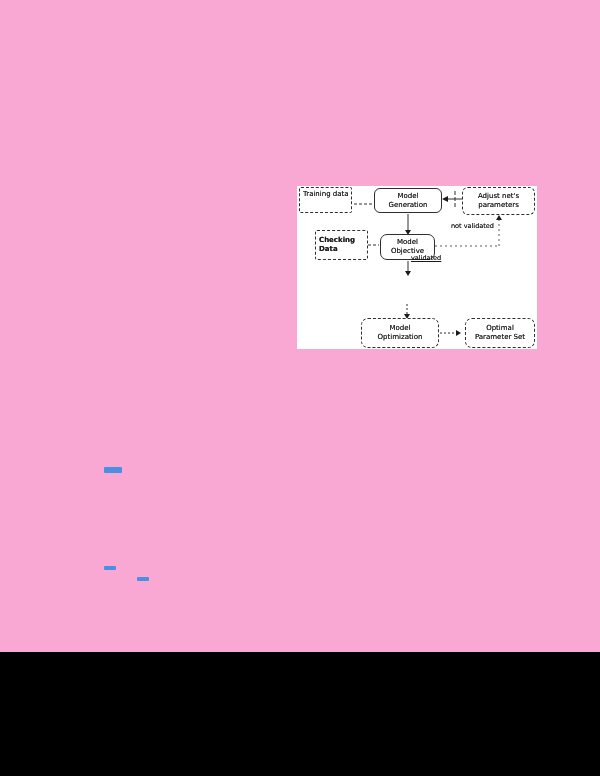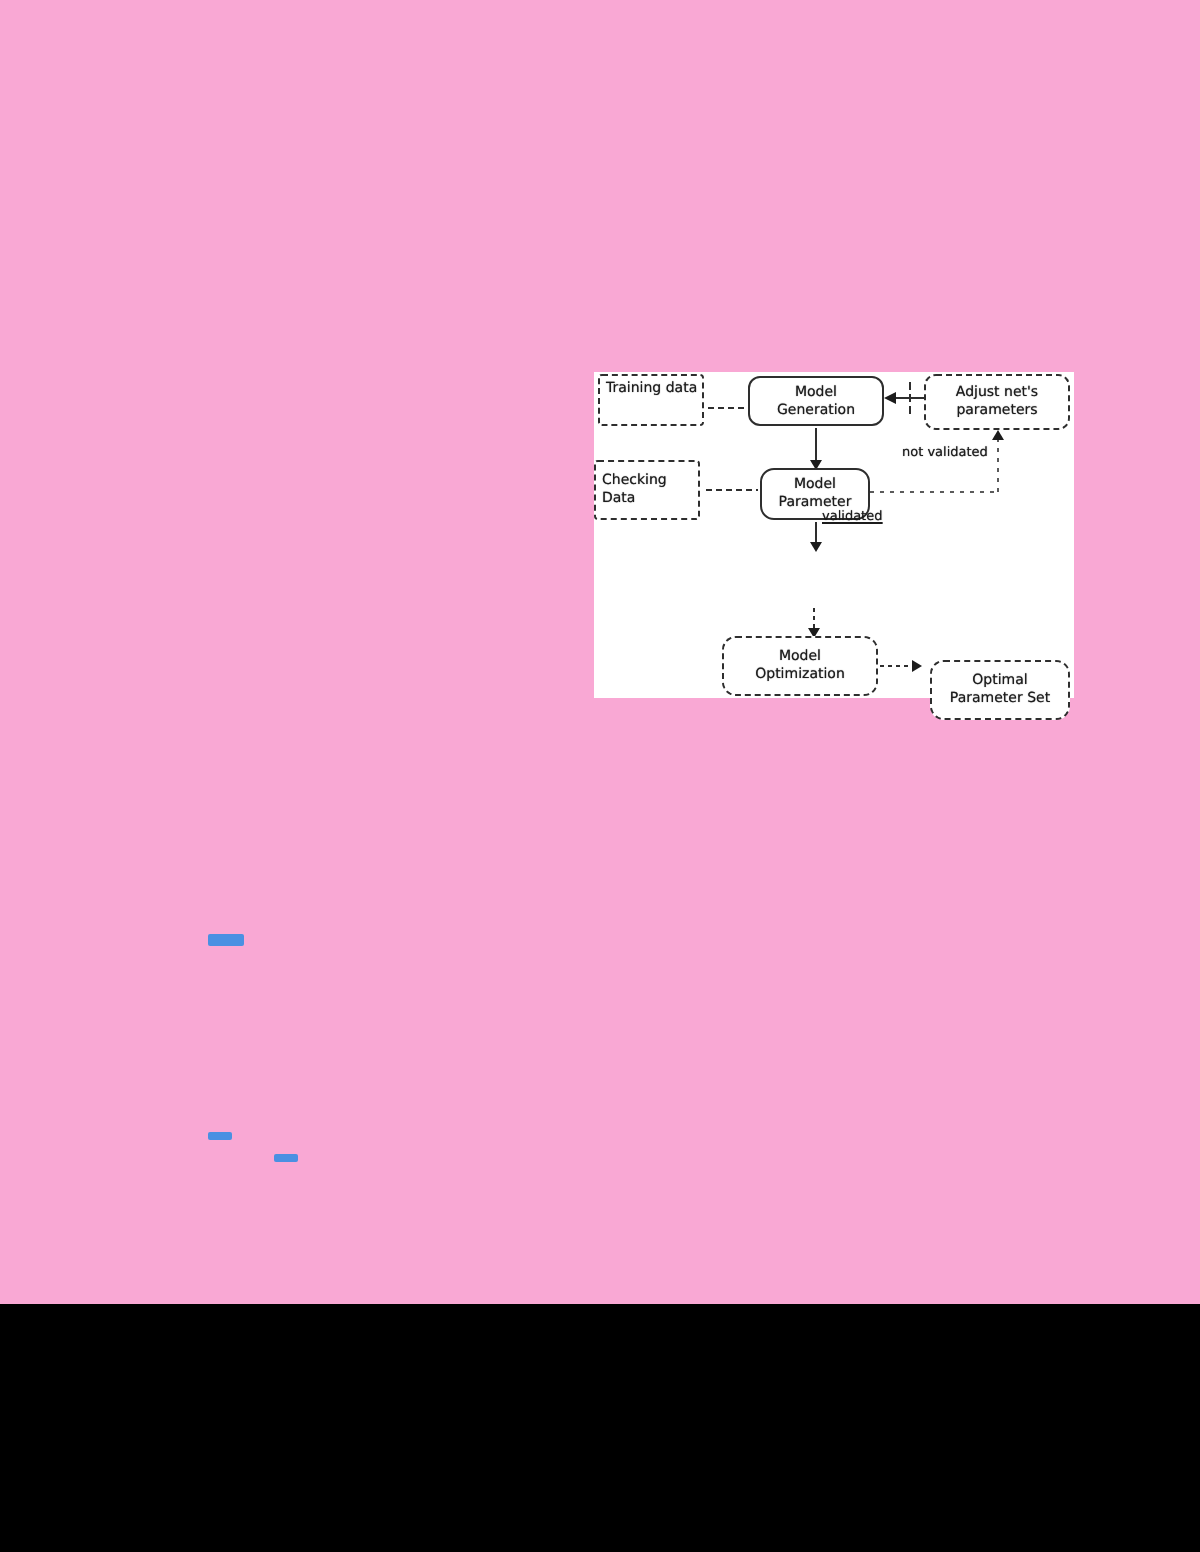--- a/index.html
+++ b/index.html
@@ -14,26 +14,26 @@
   
   .node{position:absolute;box-sizing:border-box;display:flex;flex-direction:column;
         align-items:center;justify-content:center;text-align:center;
         font-size:7px;line-height:9px;color:#1c1c1c;
         border:1px dashed #2e2e2e;background:#fff;
         text-shadow:0 0 .5px rgba(0,0,0,.7);}
   .nd-train{left:2px;top:1px;width:53px;height:26px;border-radius:2px;
             align-items:flex-start;justify-content:flex-start;padding:2px 0 0 3px;text-align:left;}
   .nd-gen{left:77px;top:2px;width:68px;height:25px;border-radius:6px;border-style:solid;}
   .nd-adjust{left:165px;top:1px;width:73px;height:28px;border-radius:6px;align-items:center;}
-  .nd-check{left:0;top:44px;width:53px;height:30px;border-radius:2px;
-            align-items:flex-start;padding-left:3px;text-align:left;}
+  .nd-check{left:18px;top:44px;width:53px;height:30px;border-radius:2px;
+            align-items:flex-start;padding-left:3px;text-align:left;font-weight:bold;}
   .nd-valid{left:83px;top:48px;width:55px;height:26px;border-radius:7px;border-style:solid;}
   .nd-aof{left:63px;top:89px;width:95px;height:28px;border-radius:7px;}
   .nd-opt{left:64px;top:132px;width:78px;height:30px;border-radius:7px;}
-  .nd-set{left:168px;top:132px;width:70px;height:30px;border-radius:7px;margin-top:12px;}
+  .nd-set{left:168px;top:132px;width:70px;height:30px;border-radius:7px;}
 
   .elabel{position:absolute;font-size:6.5px;color:#1c1c1c;
           text-shadow:0 0 .5px rgba(0,0,0,.7);}
   .lb-notval{left:154px;top:36px;}
   .lb-val{left:114px;top:68px;text-decoration:underline;}
 
   
   .tlink{position:absolute;display:block;background:#4a90e2;border-radius:1px;}
   .l1{left:104px;top:467px;width:18px;height:6px;}
   .l2{left:104px;top:566px;width:12px;height:4px;}
@@ -82,21 +82,21 @@
       <span>parameters</span>
     </div>
 
     <div class="node nd-check">
       <span>Checking</span>
       <span>Data</span>
     </div>
 
     <div class="node nd-valid">
       <span>Model</span>
-      <span>Parameter</span>
+      <span>Objective</span>
     </div>
 
 
     <div class="node nd-opt">
       <span>Model</span>
       <span>Optimization</span>
     </div>
 
     <div class="node nd-set">
       <span>Optimal</span>

